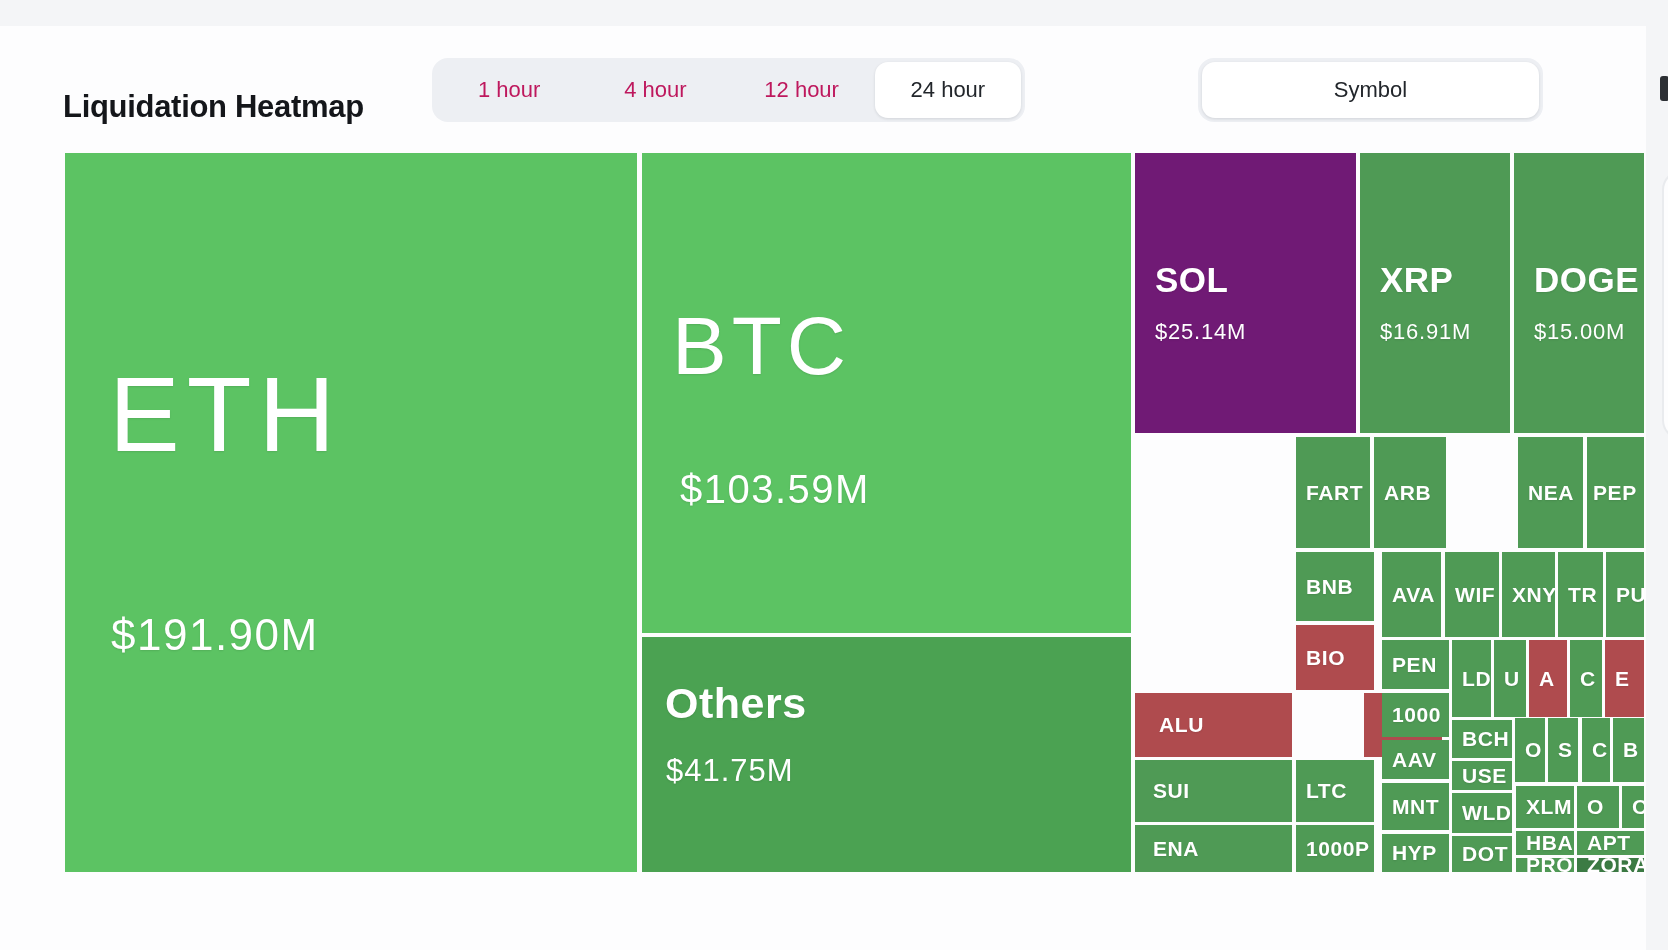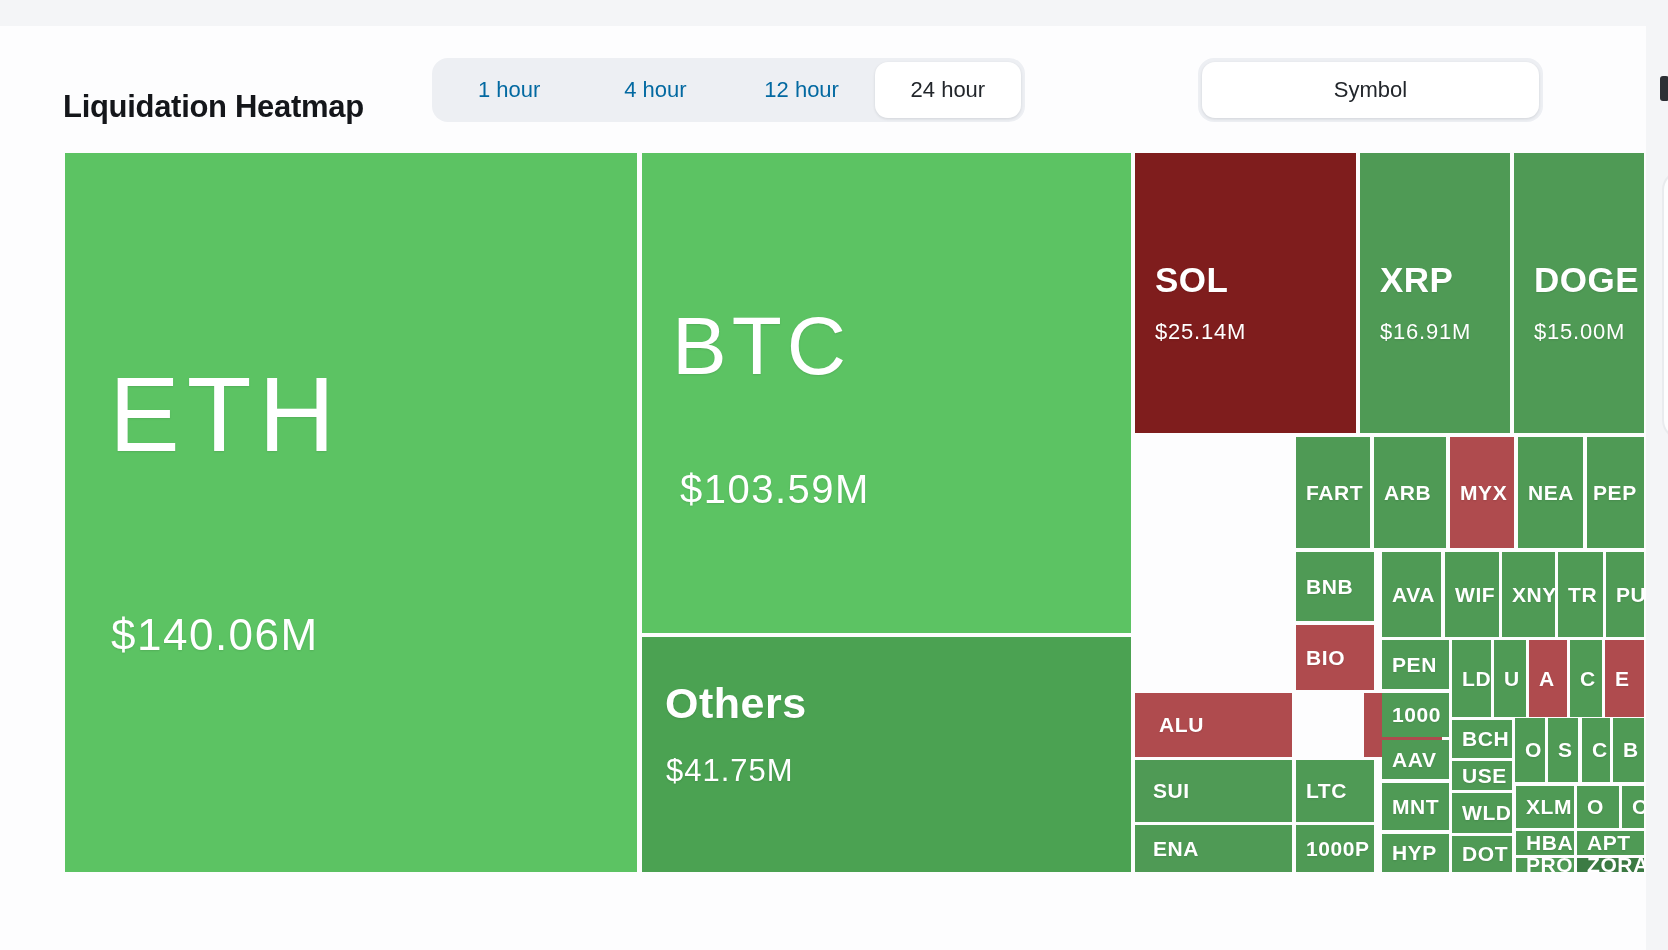--- a/index.html
+++ b/index.html
@@ -15,21 +15,21 @@
   .side-mark{position:absolute;left:1660px;top:76px;width:9px;height:25px;background:#2c2f34;border-radius:3px}
 
   .page-title{position:absolute;left:63px;top:68px;font-size:31px;font-weight:800;
     color:#14161a;letter-spacing:-0.3px}
 
   .seg-group{position:absolute;top:58px;height:64px;background:#edeff3;border-radius:16px;
     display:flex;align-items:center;padding:4px;box-sizing:border-box}
   #time-group{left:432px;width:593px}
   #view-group{left:1198px;width:345px}
   .seg-btn{height:56px;border:none;background:transparent;border-radius:13px;
-    font-size:22px;color:#0369a1;font-family:"Liberation Sans",sans-serif;cursor:pointer;
+    font-size:22px;color:#be185d;font-family:"Liberation Sans",sans-serif;cursor:pointer;
     display:flex;align-items:center;justify-content:center;white-space:nowrap;padding:0 10px}
   #time-group .seg-btn{flex:1}
   #view-group .seg-btn{flex:1}
   .seg-btn.selected{background:#ffffff;box-shadow:0 1px 3px rgba(20,24,34,.12);color:#22262b}
 
   .treemap{position:absolute;left:65px;top:153px;width:1579px;height:719px;overflow:hidden;background:#fdfdfe}
   .block{position:absolute;box-sizing:border-box;color:#fff;overflow:hidden;white-space:nowrap;
     text-shadow:0 1px 2px rgba(0,0,0,.10)}
   .block .label,.block .value{display:block}
 
@@ -73,51 +73,48 @@
     <button class="seg-btn">12 hour</button>
     <button class="seg-btn selected">24 hour</button>
   </div>
 <div class="seg-group" id="view-group">
     <button class="seg-btn selected">Symbol</button>
   </div>
 
 <div class="treemap">
     <div class="block t-xl" style="left: 0px; top: 0px; width: 572px; height: 719px; background: rgb(92, 195, 99);">
       <span class="label">ETH</span>
-      <span class="value">$140.06M</span>
+      <span class="value">$191.90M</span>
     </div>
     <div class="block t-lg" style="left: 577px; top: 0px; width: 489px; height: 480px; background: rgb(92, 195, 99);">
       <span class="label">BTC</span>
       <span class="value">$103.59M</span>
     </div>
     <div class="block t-md" style="left: 577px; top: 484px; width: 489px; height: 235px; background: rgb(75, 162, 82);">
       <span class="label">Others</span>
       <span class="value">$41.75M</span>
     </div>
-    <div class="block t-sm" style="left: 1070px; top: 0px; width: 221px; height: 280px; background: #7f1d1d;">
+    <div class="block t-sm" style="left: 1070px; top: 0px; width: 221px; height: 280px; background: #701a75;">
       <span class="label">SOL</span>
       <span class="value">$25.14M</span>
     </div>
     <div class="block t-sm" style="left: 1295px; top: 0px; width: 150px; height: 280px; background: rgb(79, 154, 85);">
       <span class="label">XRP</span>
       <span class="value">$16.91M</span>
     </div>
     <div class="block t-sm" style="left: 1449px; top: 0px; width: 130px; height: 280px; background: rgb(79, 154, 85);">
       <span class="label">DOGE</span>
       <span class="value">$15.00M</span>
     </div>
     <div class="block t-xs" style="left: 1309px; top: 284px; width: 72px; height: 111px; background: rgb(79, 154, 85); padding-left: 10px;">
       <span class="label">ARB</span>
     </div>
     <div class="block t-xs" style="left: 1231px; top: 284px; width: 74px; height: 111px; background: rgb(79, 154, 85); padding-left: 10px;">
       <span class="label">FART</span>
     </div>
-    <div class="block t-xs" style="left: 1385px; top: 284px; width: 64px; height: 111px; background: rgb(175, 75, 78); padding-left: 10px;">
-      <span class="label">MYX</span>
-    </div>
     <div class="block t-xs" style="left: 1453px; top: 284px; width: 65px; height: 111px; background: rgb(79, 154, 85); padding-left: 10px;">
       <span class="label">NEA</span>
     </div>
     <div class="block t-xs" style="left: 1522px; top: 284px; width: 57px; height: 111px; background: rgb(79, 154, 85); padding-left: 6px;">
       <span class="label">PEP</span>
     </div>
     <div class="block t-xs" style="left: 1231px; top: 399px; width: 78px; height: 69px; background: rgb(79, 154, 85); padding-left: 10px;">
       <span class="label">BNB</span>
     </div>
     <div class="block t-xs" style="left: 1231px; top: 472px; width: 78px; height: 65px; background: rgb(175, 75, 78); padding-left: 10px;">

